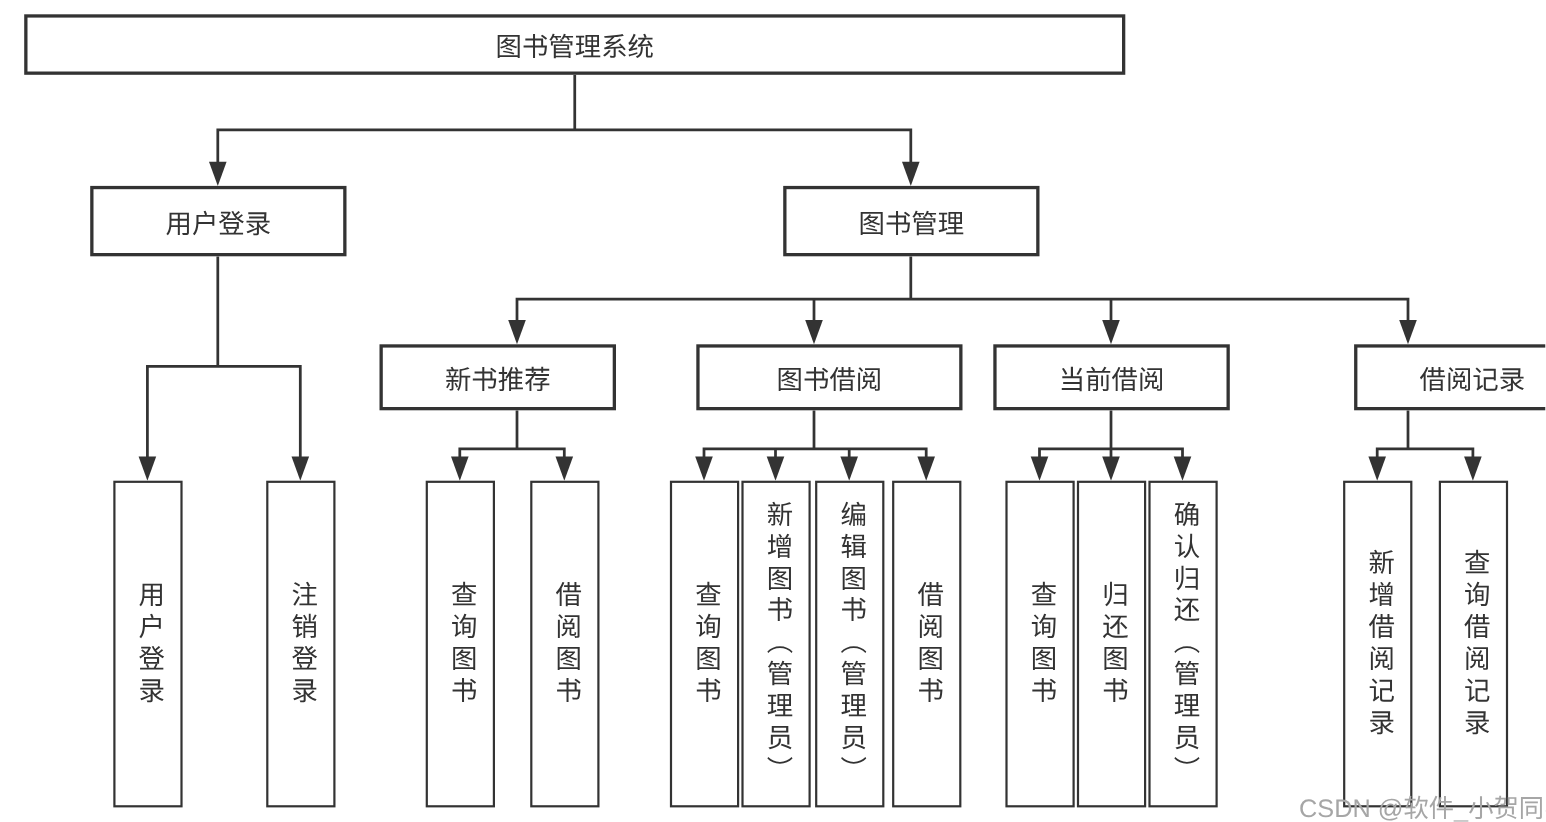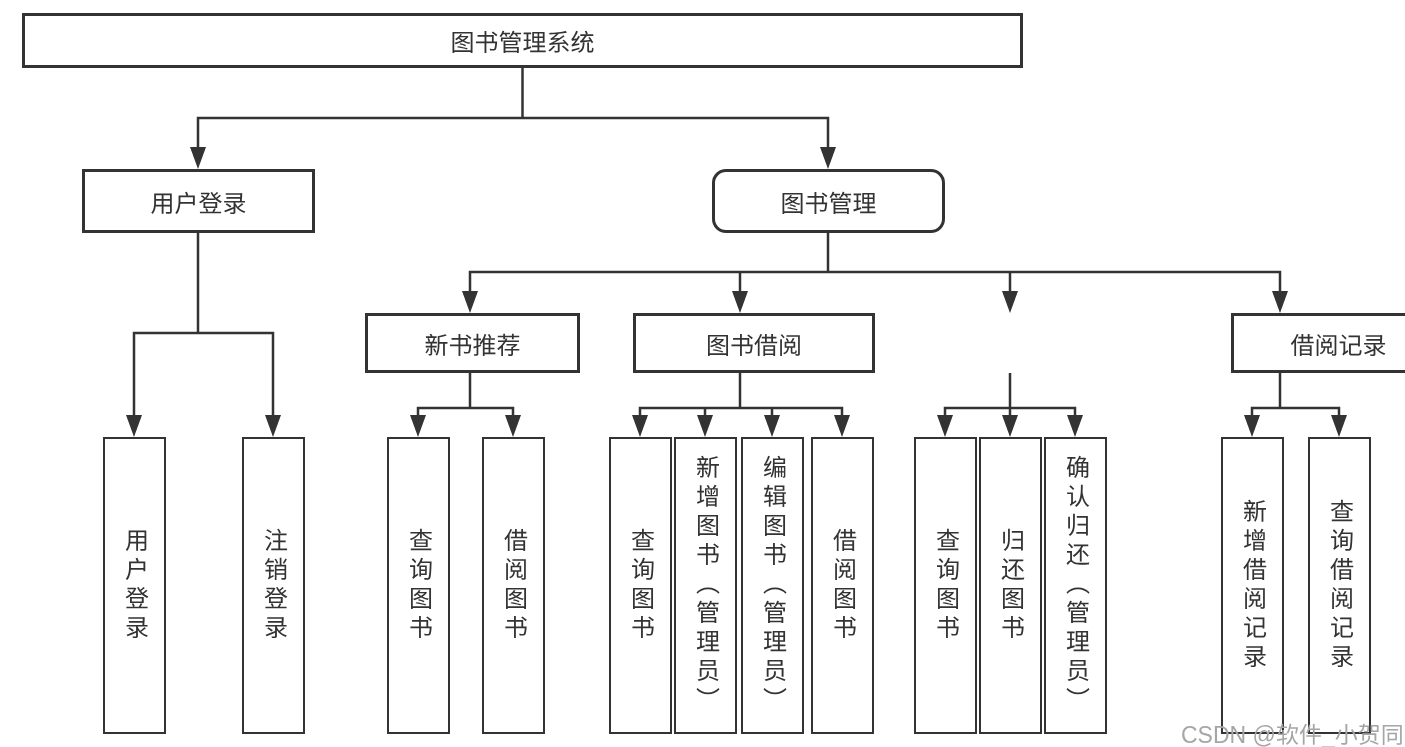--- a/index.html
+++ b/index.html
@@ -128,30 +128,33 @@
     </g>
   </svg>
 
   <div class="node" style="left:22px; top:13px; width:1001px; height:55px;">
     <span class="label">图书管理系统</span>
   </div>
 
   <div class="node" style="left:82px; top:169px; width:233px; height:64px;">
     <span class="label">用户登录</span>
   </div>
-  <div class="node" style="left:712px; top:169px; width:233px; height:64px;border-radius:14px;">
+  <div class="node" style="left:712px; top:169px; width:233px; height:64px;">
     <span class="label">图书管理</span>
   </div>
 
-  <div class="node" style="left:365px; top:313px; width:215px; height:60px;">
+  <div class="node" style="left:345px; top:313px; width:215px; height:60px;">
     <span class="label">新书推荐</span>
   </div>
   <div class="node" style="left:633px; top:313px; width:242px; height:60px;">
     <span class="label">图书借阅</span>
   </div>
+  <div class="node" style="left:903px; top:313px; width:215px; height:60px;">
+    <span class="label">当前借阅</span>
+  </div>
   <div class="node" style="left:1231px; top:313px; width:215px; height:60px;">
     <span class="label">借阅记录</span>
   </div>
 
   <div class="node leaf" style="left:103px; top:437px; width:63px; height:297px;">
     <span class="label">用户登录</span>
   </div>
   <div class="node leaf" style="left:242px; top:437px; width:63px; height:297px;">
     <span class="label">注销登录</span>
   </div>

